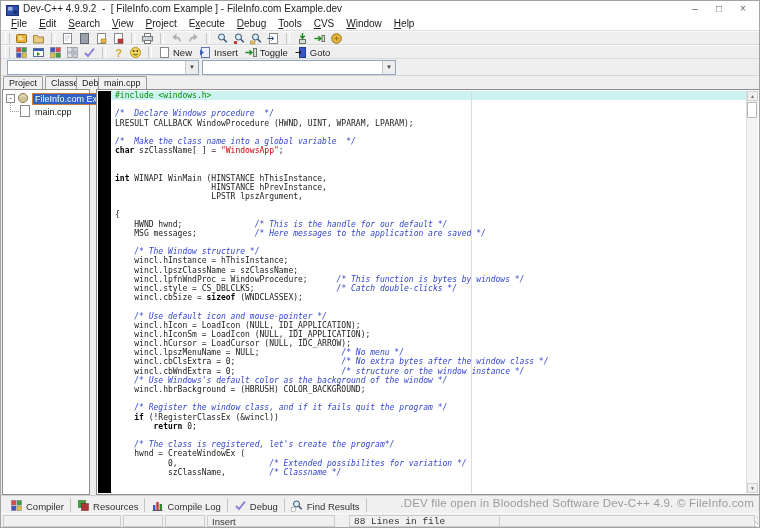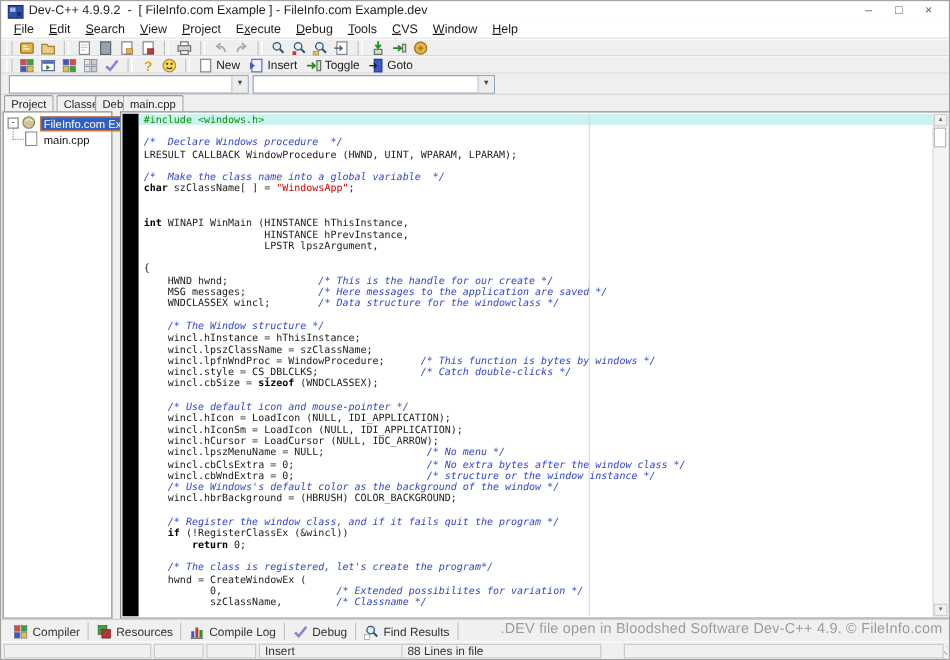--- a/index.html
+++ b/index.html
@@ -400,23 +400,22 @@
           <div class="code-row">&nbsp;</div>
           <div class="code-row"><span style="color:#3346cc;font-style:italic">/*  Make the class name into a global variable  */</span></div>
           <div class="code-row"><span style="font-weight:bold;color:#000000">char</span> szClassName[ ] = <span style="color:#cc0000">"WindowsApp"</span>;</div>
           <div class="code-row">&nbsp;</div>
           <div class="code-row">&nbsp;</div>
           <div class="code-row"><span style="font-weight:bold;color:#000000">int</span> WINAPI WinMain (HINSTANCE hThisInstance,</div>
           <div class="code-row">                    HINSTANCE hPrevInstance,</div>
           <div class="code-row">                    LPSTR lpszArgument,</div>
           <div class="code-row">&nbsp;</div>
           <div class="code-row">{</div>
-          <div class="code-row">    HWND hwnd;               <span style="color:#3346cc;font-style:italic">/* This is the handle for our create */</span></div>
+          <div class="code-row">    HWND hwnd;               <span style="color:#3346cc;font-style:italic">/* This is the handle for our default */</span></div>
           <div class="code-row">    MSG messages;            <span style="color:#3346cc;font-style:italic">/* Here messages to the application are saved */</span></div>
-          <div class="code-row">    WNDCLASSEX wincl;        <span style="color:#3346cc;font-style:italic">/* Data structure for the windowclass */</span></div>
           <div class="code-row">&nbsp;</div>
           <div class="code-row">    <span style="color:#3346cc;font-style:italic">/* The Window structure */</span></div>
           <div class="code-row">    wincl.hInstance = hThisInstance;</div>
           <div class="code-row">    wincl.lpszClassName = szClassName;</div>
           <div class="code-row">    wincl.lpfnWndProc = WindowProcedure;      <span style="color:#3346cc;font-style:italic">/* This function is bytes by windows */</span></div>
           <div class="code-row">    wincl.style = CS_DBLCLKS;                 <span style="color:#3346cc;font-style:italic">/* Catch double-clicks */</span></div>
           <div class="code-row">    wincl.cbSize = <span style="font-weight:bold;color:#000000">sizeof</span> (WNDCLASSEX);</div>
           <div class="code-row">&nbsp;</div>
           <div class="code-row">    <span style="color:#3346cc;font-style:italic">/* Use default icon and mouse-pointer */</span></div>
           <div class="code-row">    wincl.hIcon = LoadIcon (NULL, IDI_APPLICATION);</div>
@@ -498,17 +497,17 @@
       </span>
     </div>
   <div class="watermark">.DEV file open in Bloodshed Software Dev-C++ 4.9. © FileInfo.com</div>
 
   <div class="statusbar" id="statusbar">
     <div class="sizegrip"></div>
   <div class="scell" style="left: 2px; width: 118px;"></div>
       <div class="scell" style="left: 122px; width: 40px;"></div>
       <div class="scell" style="left: 164px; width: 40px;"></div>
       <div class="scell" style="left: 206px; width: 128px;">Insert</div>
-      <div class="scell" style="left: 320px; width: 160px;">88 Lines in file</div>
+      <div class="scell" style="left: 348px; width: 160px; font-family: Liberation Mono, monospace;">88 Lines in file</div>
       <div class="scell" style="left: 498px; width: 256px;"></div>
     </div>
 
 </div>
 
 </body></html>

